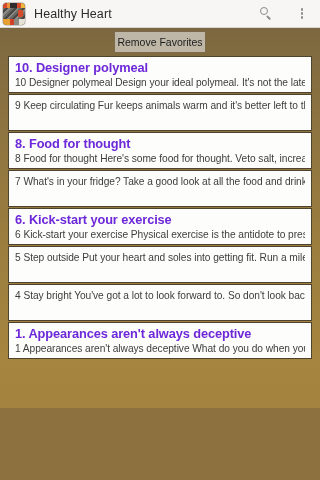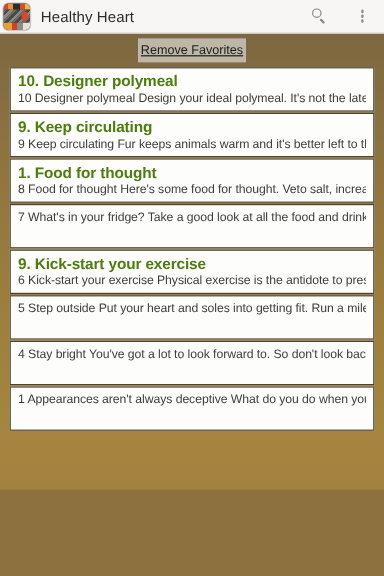--- a/index.html
+++ b/index.html
@@ -55,38 +55,37 @@
   .dots-glyph{display:flex;flex-direction:column;gap:1.6px;align-items:center;}
   .dots-glyph i{display:block;width:2.6px;height:2.6px;background:#8d8d8d;border-radius:50%;}
 
   
   #toast{
     position:absolute;left:115px;top:32px;width:90px;height:20px;
     background:rgba(215,212,205,.72);
     display:flex;align-items:center;justify-content:center;
     font-size:10.5px;color:#1c1c1c;white-space:nowrap;
     box-shadow:0 0 0 1px rgba(120,112,96,.35);
-    text-decoration:underline;
   }
 
   
   #list{
     position:absolute;left:0;top:56px;width:320px;
   }
   .card{
     margin:0 8px 1px 8px;
     background:#fdfdfb;
     border:1px solid #4d432f;
     box-sizing:border-box;
     height:37px;
     padding:3px 6px 0 6px;
     overflow:hidden;
   }
   .card-title{
-    font-size:12.8px;font-weight:bold;color:#4d7c0f;
+    font-size:12.8px;font-weight:bold;color:#6d28d9;
     line-height:15px;white-space:nowrap;overflow:hidden;
     letter-spacing:-.1px;
   }
   .card-sub{
     font-size:10.2px;color:#3d3d3d;line-height:13px;
     white-space:nowrap;overflow:hidden;margin-top:1px;
     letter-spacing:-.05px;
   }
 </style>
 </head>
@@ -125,45 +124,45 @@
   <div id="toast">Remove Favorites</div>
 
   <div id="list">
 
     <div class="card">
       <div class="card-title">10. Designer polymeal</div>
       <div class="card-sub">10 Designer polymeal Design your ideal polymeal. It's not the latest celebrity diet, it's</div>
     </div>
 
     <div class="card">
-      <div class="card-title">9. Keep circulating</div>
       <div class="card-sub">9 Keep circulating Fur keeps animals warm and it's better left to them. You don't want</div>
     </div>
 
     <div class="card">
-      <div class="card-title">1. Food for thought</div>
+      <div class="card-title">8. Food for thought</div>
       <div class="card-sub">8 Food for thought Here's some food for thought. Veto salt, increase your fruit and</div>
     </div>
 
     <div class="card">
       <div class="card-sub">7 What's in your fridge? Take a good look at all the food and drink stored in your</div>
     </div>
 
     <div class="card">
-      <div class="card-title">9. Kick-start your exercise</div>
+      <div class="card-title">6. Kick-start your exercise</div>
       <div class="card-sub">6 Kick-start your exercise Physical exercise is the antidote to pressures in your life. So</div>
     </div>
 
     <div class="card">
       <div class="card-sub">5 Step outside Put your heart and soles into getting fit. Run a mile – and not away</div>
     </div>
 
     <div class="card">
       <div class="card-sub">4 Stay bright You've got a lot to look forward to. So don't look backwards on past</div>
     </div>
 
     <div class="card">
+      <div class="card-title">1. Appearances aren't always deceptive</div>
       <div class="card-sub">1 Appearances aren't always deceptive What do you do when you've got lines round</div>
     </div>
 
   </div>
 
 </div>
 
 </body></html>

